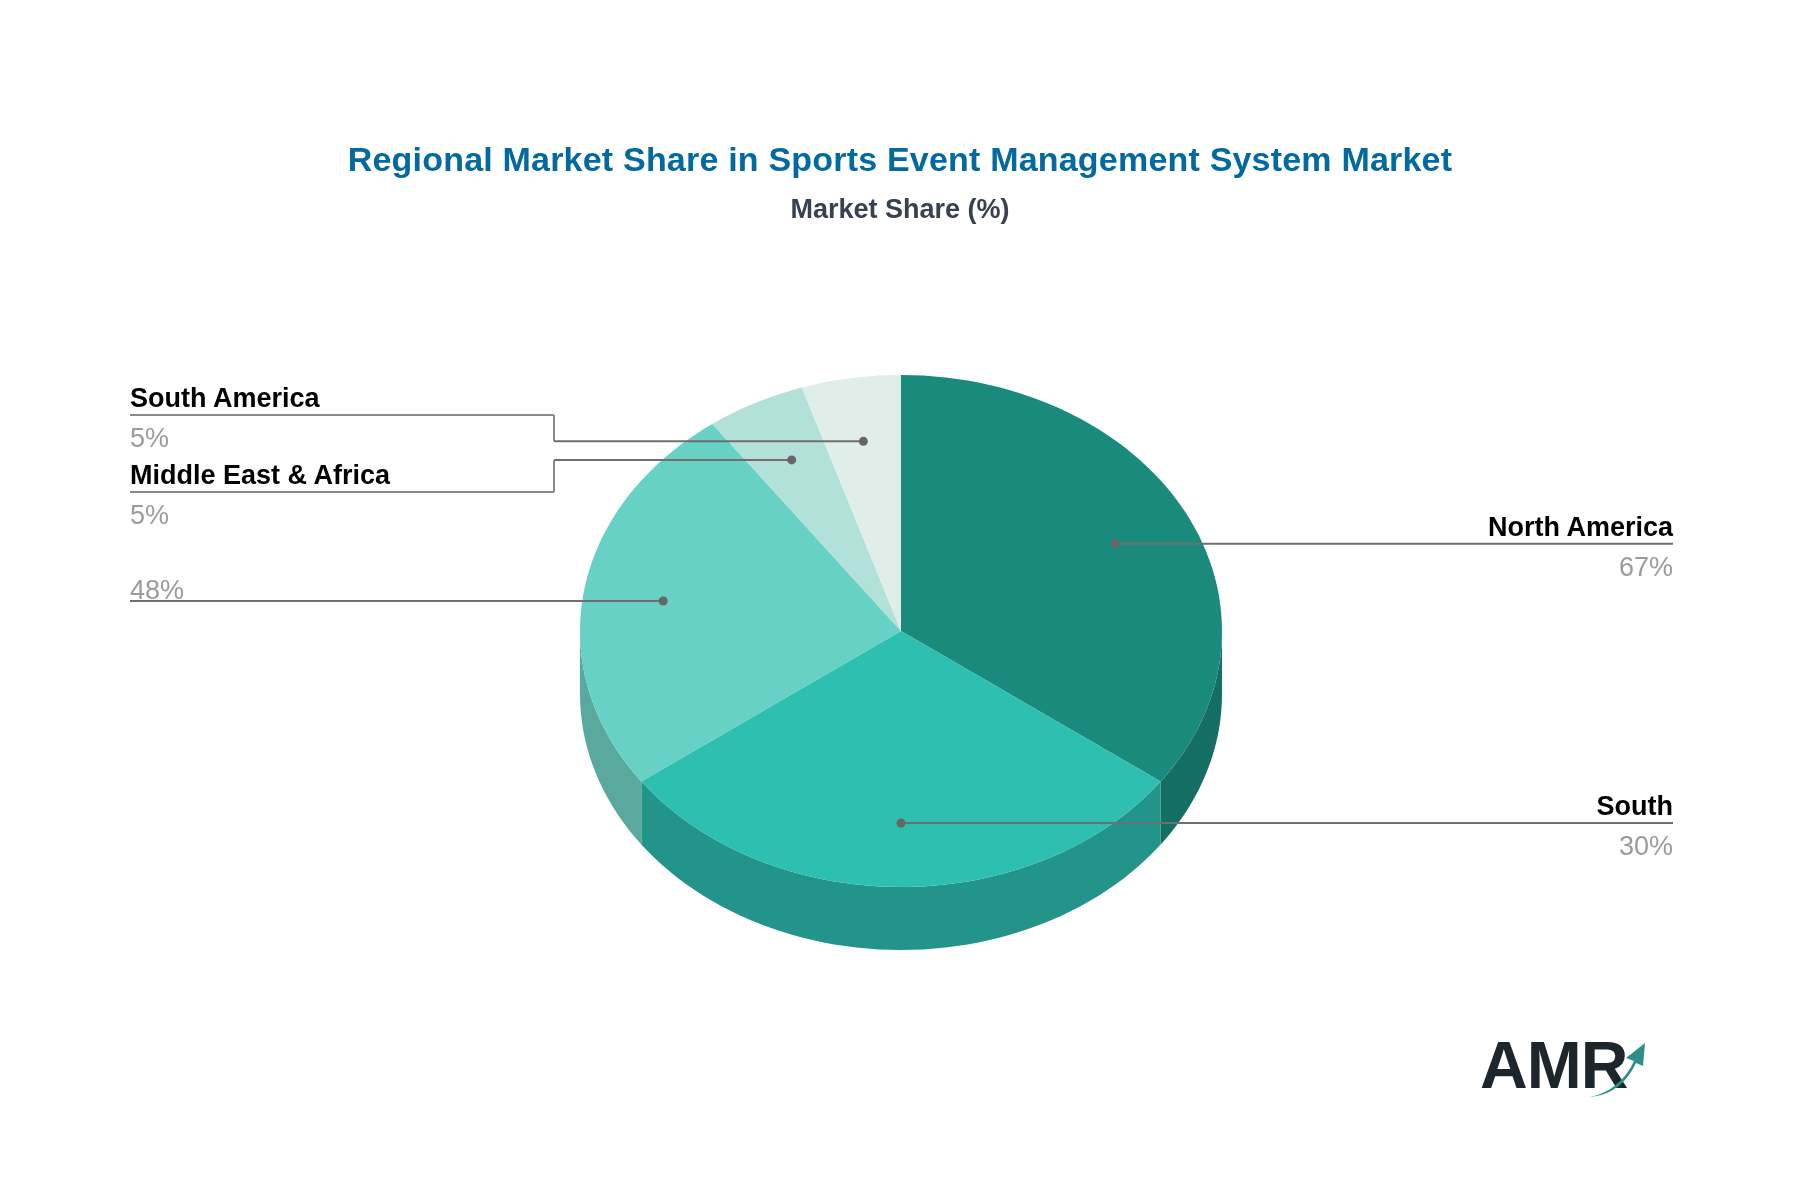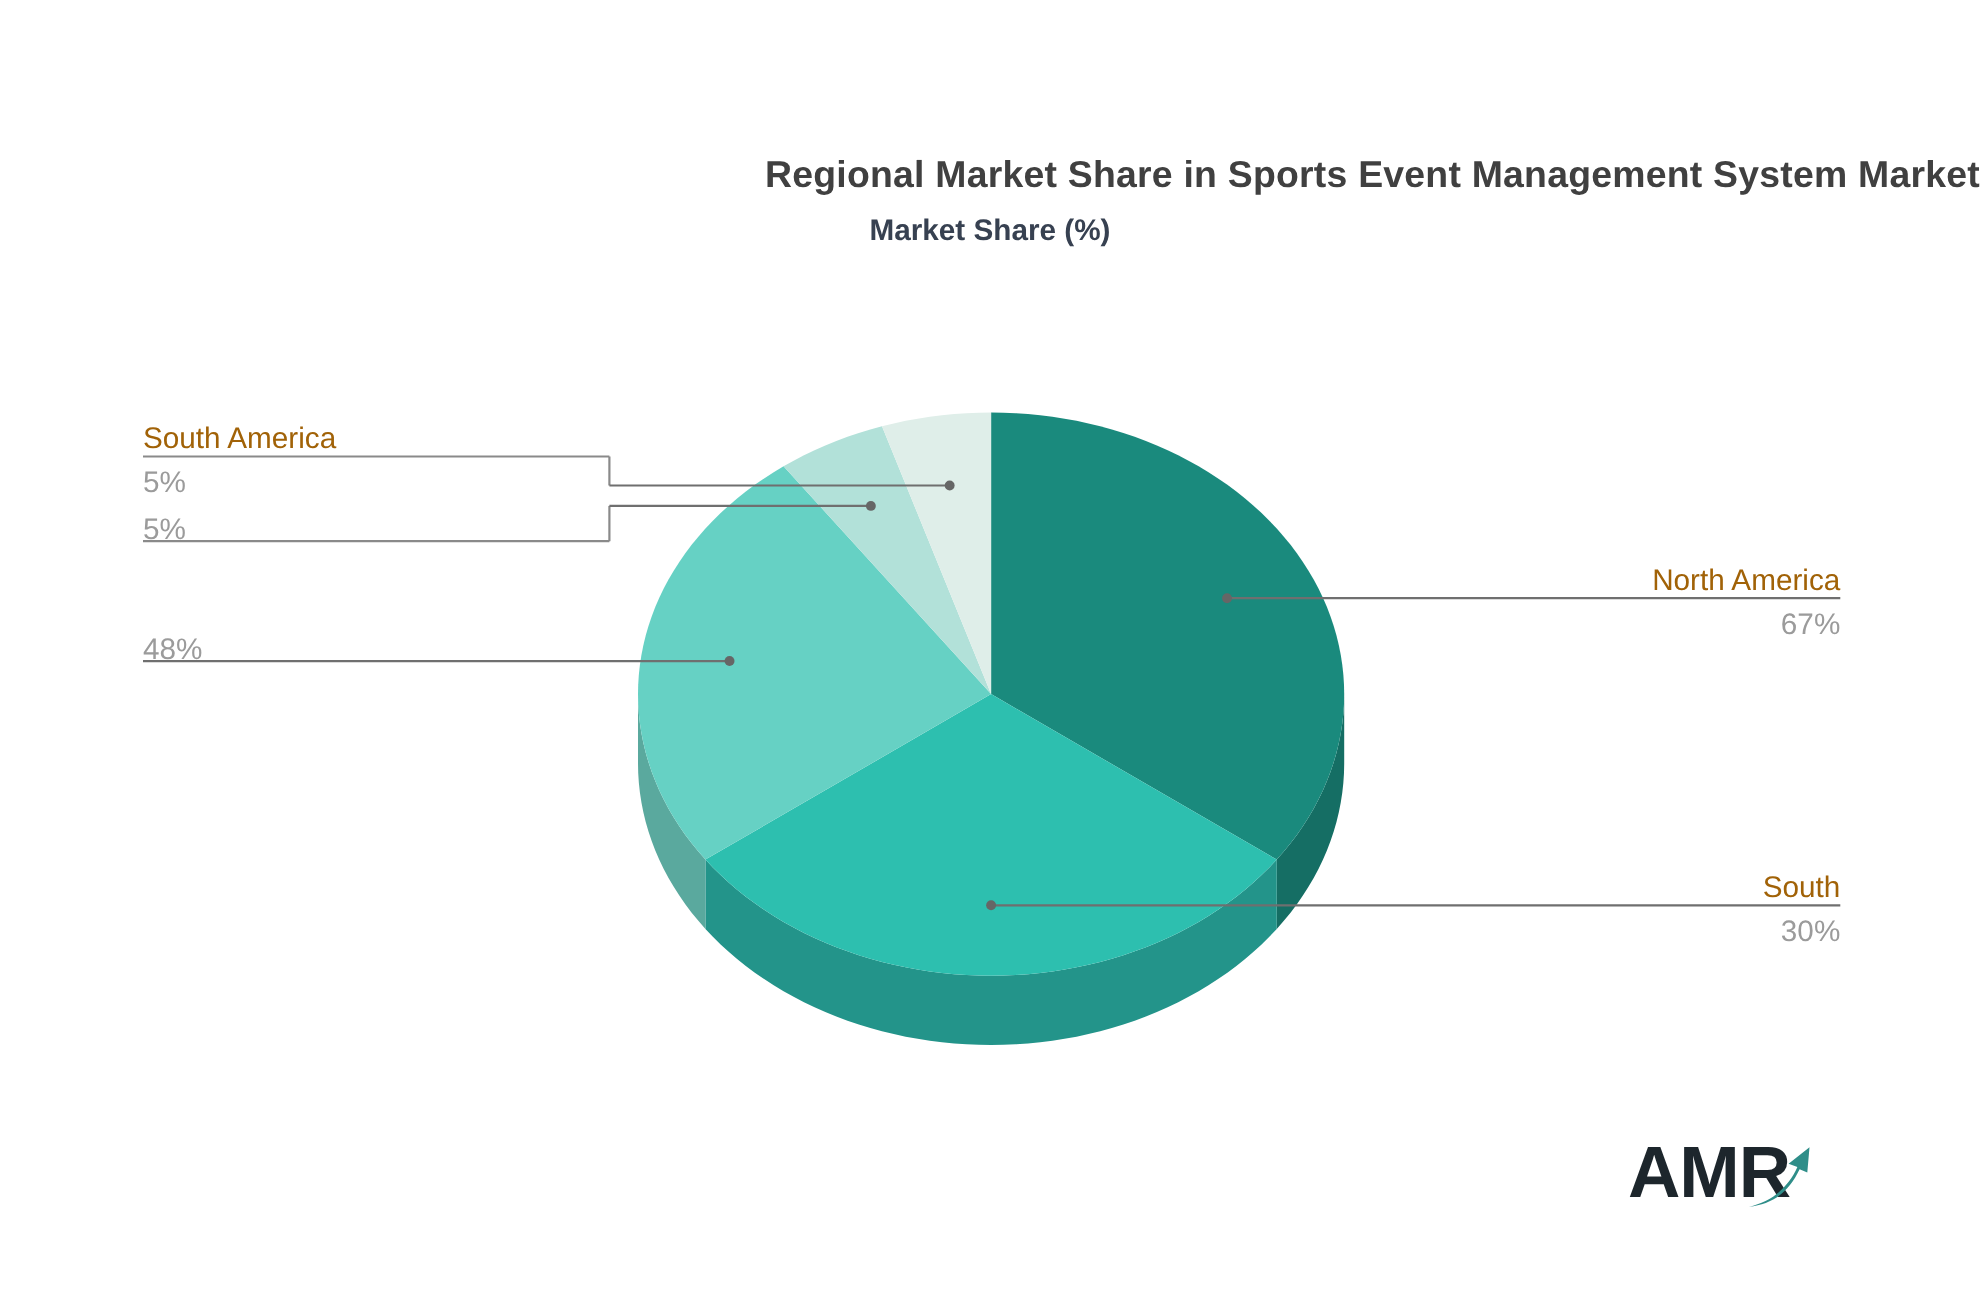--- a/index.html
+++ b/index.html
@@ -2,31 +2,31 @@
 <html><head>
 <meta charset="utf-8">
 <title>Chart</title>
 <style>
   html,body{margin:0;padding:0;}
   body{
     width:1800px;height:1196px;position:relative;background:#ffffff;overflow:hidden;
     font-family:"Liberation Sans","DejaVu Sans",sans-serif;
   }
   .page-title{
-    position:absolute;left:0;top:137px;width:1800px;text-align:right;
-    font-size:34px;font-weight:700;color:#404040;letter-spacing:0.2px;line-height:44px;
+    position:absolute;left:0;top:137px;width:1800px;text-align:center;
+    font-size:34px;font-weight:700;color:#0369a1;letter-spacing:0.2px;line-height:44px;
   }
   .page-subtitle{
     position:absolute;left:0;top:190px;width:1800px;text-align:center;
     font-size:27px;font-weight:700;color:#374151;line-height:38px;
   }
   #chart-svg{position:absolute;left:0;top:0;width:1800px;height:1196px;}
   .callout{position:absolute;pointer-events:none;}
   .callout .co-label{
-    font-size:27px;color:#a16207;line-height:34px;white-space:nowrap;
+    font-size:27px;color:#000000;line-height:34px;white-space:nowrap;font-weight:bold;
   }
   .callout .co-pct{
     font-size:27px;color:#9b9b9b;line-height:34px;margin-top:6px;white-space:nowrap;
   }
   .callout.left{text-align:left;}
   .callout.right{text-align:right;margin-left:14px;}
   #co-sa {left:130px;top:381px;width:424px;}
   #co-mea{left:130px;top:458px;width:424px;}
   #co-ap {left:130px;top:567px;width:424px;}
   #co-na {right:127px;top:510px;}
@@ -68,20 +68,21 @@
     <line x1="554" y1="415" x2="554" y2="441.3638386057336" stroke="#8a8a8a" stroke-width="2"></line>
     <line x1="554" y1="441.3638386057336" x2="863.3384025415644" y2="441.3638386057336" stroke="#6f6f6f" stroke-width="2"></line>
     <circle cx="863.3384025415644" cy="441.3638386057336" r="4.5" fill="#666666"></circle>
   </svg>
 
 <div class="callout left" id="co-sa">
   <div class="co-label">South America</div>
   <div class="co-pct">5%</div>
 </div>
 <div class="callout left" id="co-mea">
+  <div class="co-label">Middle East &amp; Africa</div>
   <div class="co-pct">5%</div>
 </div>
 <div class="callout left" id="co-ap">
   <div class="co-pct">48%</div>
 </div>
 <div class="callout right" id="co-na">
   <div class="co-label">North America</div>
   <div class="co-pct">67%</div>
 </div>
 <div class="callout right" id="co-eu">

